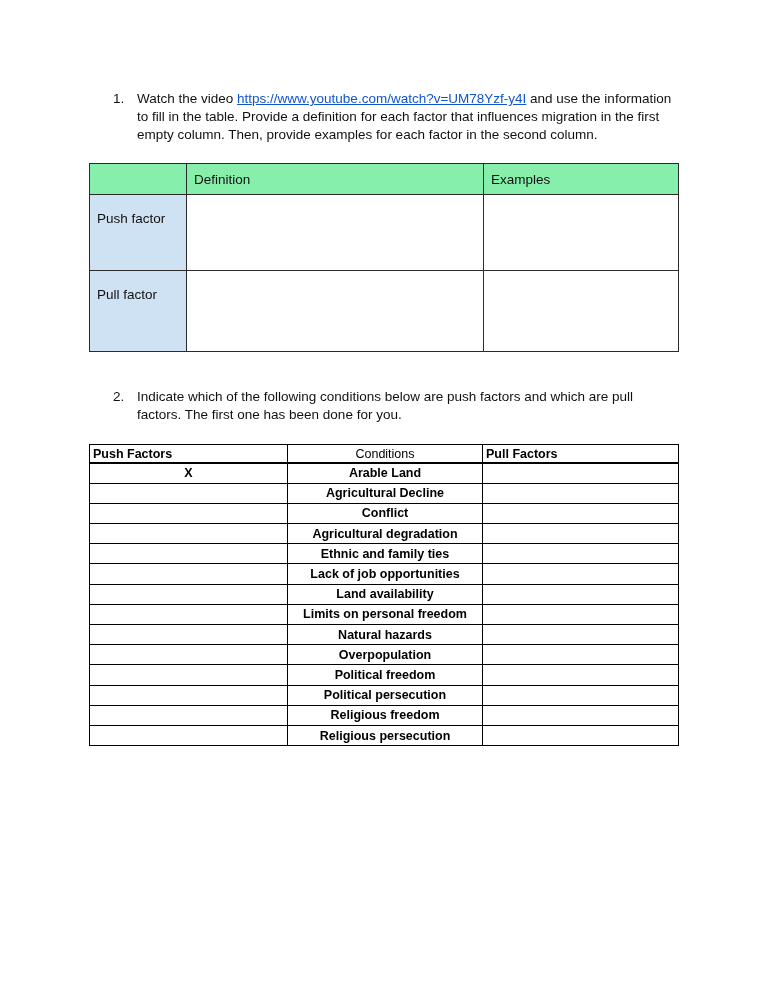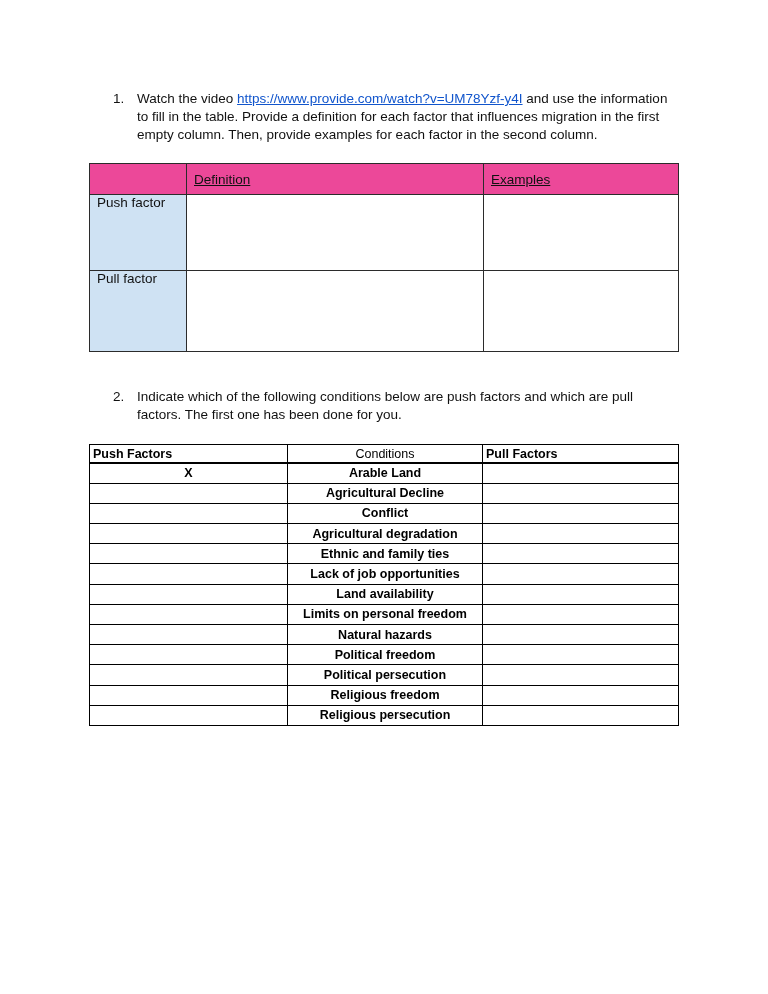--- a/index.html
+++ b/index.html
@@ -42,28 +42,27 @@
     table-layout: fixed;
     font-size: 13.5px;
     color: #111111;
   }
   table.def-table td {
     border: 1.5px solid #2b2b2b;
     padding: 4px 7px;
     vertical-align: top;
   }
   table.def-table tr.hdr td {
-    background: #ec4899;
+    background: #86efac;
     height: 31px;
     vertical-align: middle;
-    text-decoration: underline;
   }
   table.def-table td.rowlabel {
     background: #cfe2f3;
-    padding-top: 0;
+    padding-top: 16px;
   }
   table.def-table tr.r-push { height: 76px; }
   table.def-table tr.r-pull { height: 81px; }
   
   table.cond-table {
     position: absolute;
     left: 89px;
     top: 444px;
     width: 589px;
     border-collapse: collapse;
@@ -85,21 +84,21 @@
   td.c-cond { font-weight: bold; text-align: center; }
   td.c-blank { }
 </style>
 </head>
 <body>
 
 <div class="page">
 
   <div class="list-item" style="top: 90px;">
     <span class="list-num">1.</span>
-    <div class="list-text"><span>Watch the video </span><a class="doc-link">https://www.provide.com/watch?v=UM78Yzf-y4I</a><span> and use the information to fill in the table. Provide a definition for each factor that influences migration in the first empty column. Then, provide examples for each factor in the second column.</span></div>
+    <div class="list-text"><span>Watch the video </span><a class="doc-link">https://www.youtube.com/watch?v=UM78Yzf-y4I</a><span> and use the information to fill in the table. Provide a definition for each factor that influences migration in the first empty column. Then, provide examples for each factor in the second column.</span></div>
   </div>
 
   <table class="def-table">
     <colgroup>
         <col style="width:97px">
         <col style="width:297px">
         <col style="width:195px">
       </colgroup>
     <tbody>
         <tr class="hdr">
@@ -177,20 +176,25 @@
       <td class="c-cond">Limits on personal freedom</td>
       <td class="c-blank"></td>
     </tr>
     <tr>
       <td class="c-mark"></td>
       <td class="c-cond">Natural hazards</td>
       <td class="c-blank"></td>
     </tr>
     <tr>
       <td class="c-mark"></td>
+      <td class="c-cond">Overpopulation</td>
+      <td class="c-blank"></td>
+    </tr>
+    <tr>
+      <td class="c-mark"></td>
       <td class="c-cond">Political freedom</td>
       <td class="c-blank"></td>
     </tr>
     <tr>
       <td class="c-mark"></td>
       <td class="c-cond">Political persecution</td>
       <td class="c-blank"></td>
     </tr>
     <tr>
       <td class="c-mark"></td>

